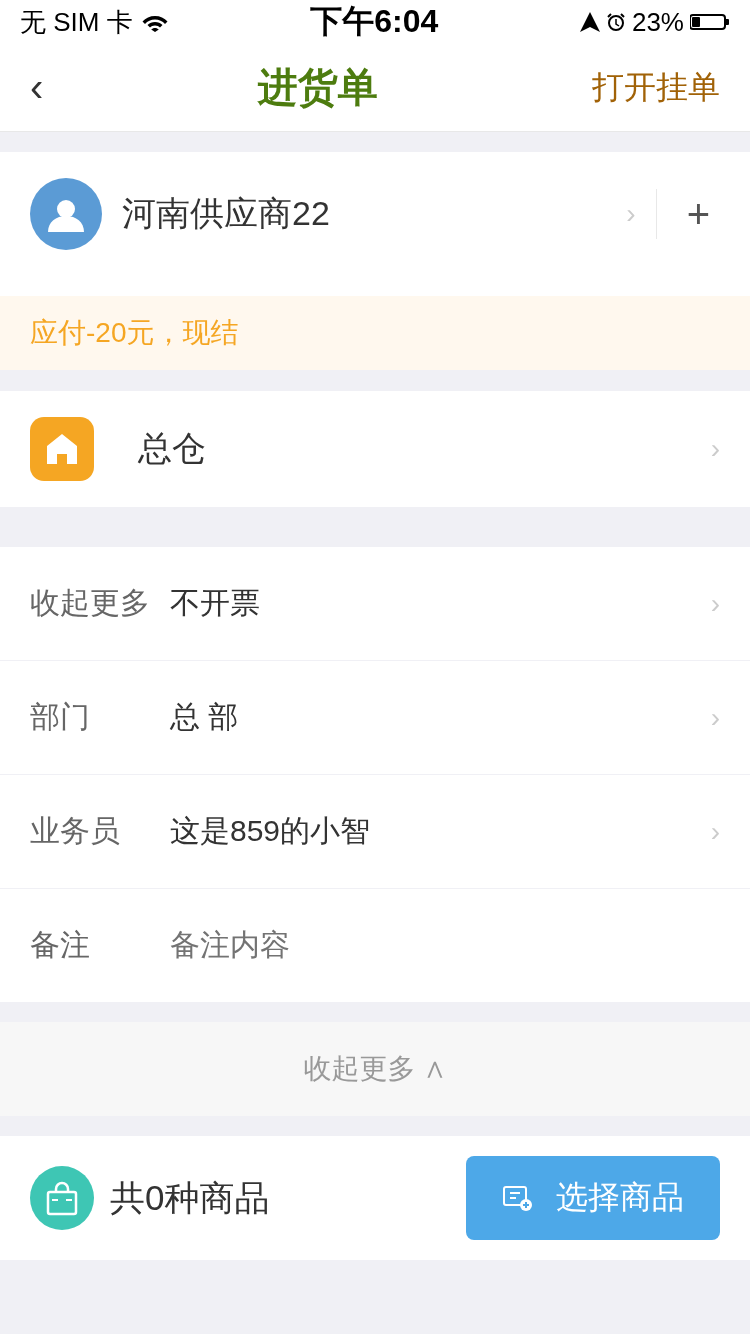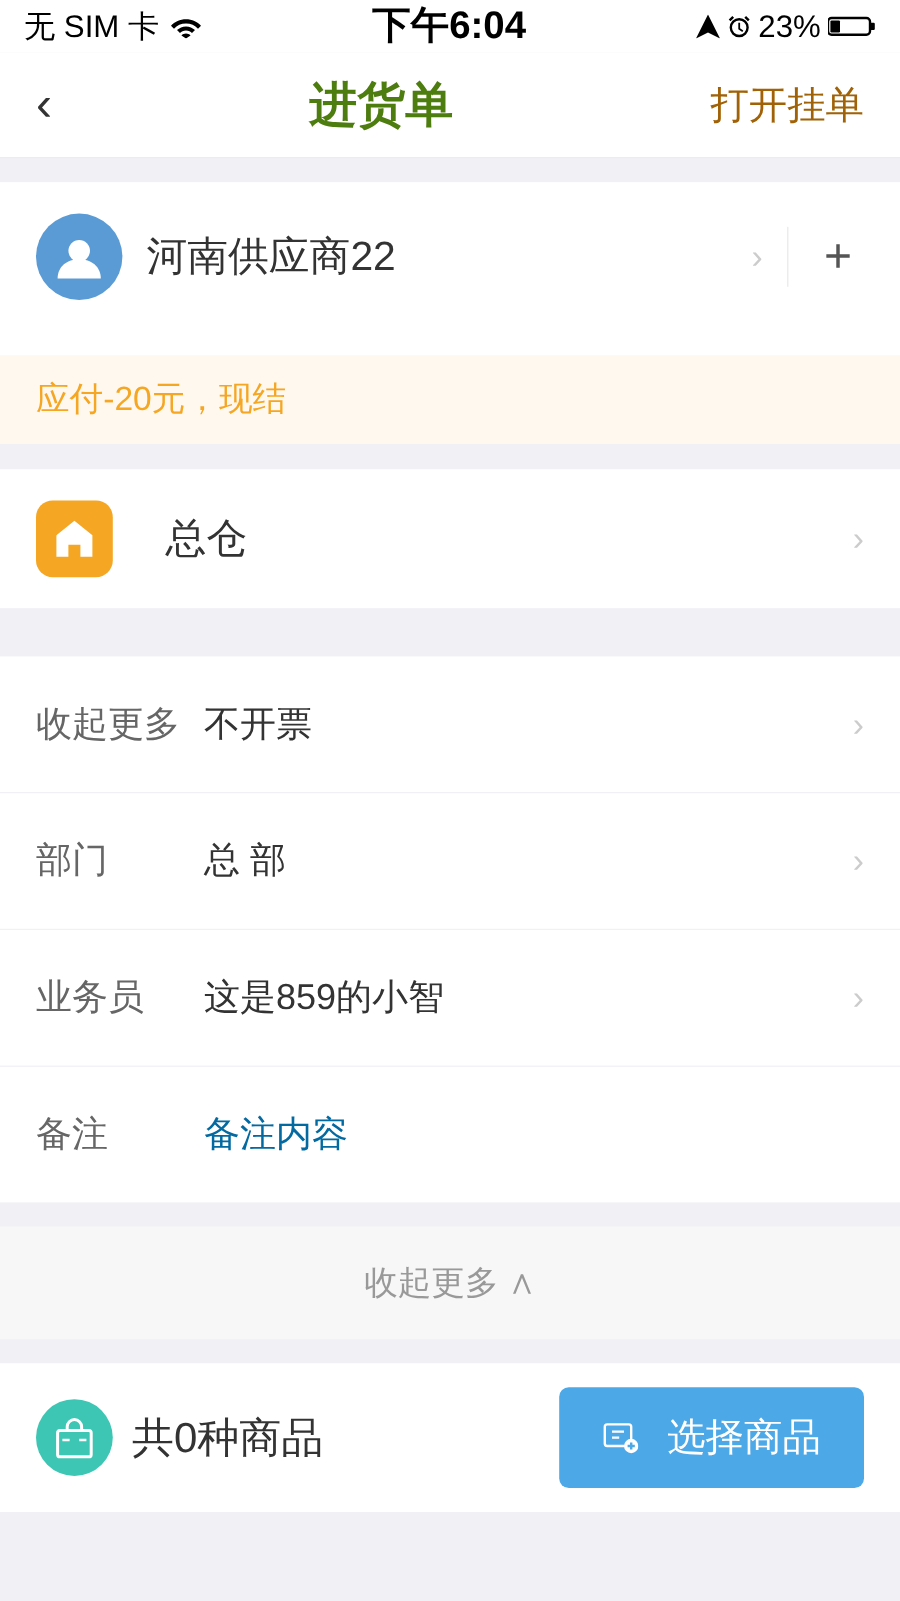--- a/index.html
+++ b/index.html
@@ -104,21 +104,21 @@
     .form-row {
       display: flex;
       align-items: center;
       padding: 36px 30px;
       border-bottom: 1px solid #f0f0f5;
       min-height: 100px;
     }
     .form-row:last-child { border-bottom: none; }
     .form-label { font-size: 30px; color: #666; width: 140px; flex-shrink: 0; }
     .form-value { font-size: 30px; color: #333; flex: 1; }
-    .form-value.placeholder { color: #0369a1; }
+    .form-value.placeholder { color: #737373; }
     .form-chevron { font-size: 28px; color: #ccc; }
     
     .collapse-row {
       background: #f7f7f7;
       padding: 28px 30px;
       text-align: center;
       margin-top: 20px;
     }
     .collapse-text { font-size: 28px; color: #999; }
     

